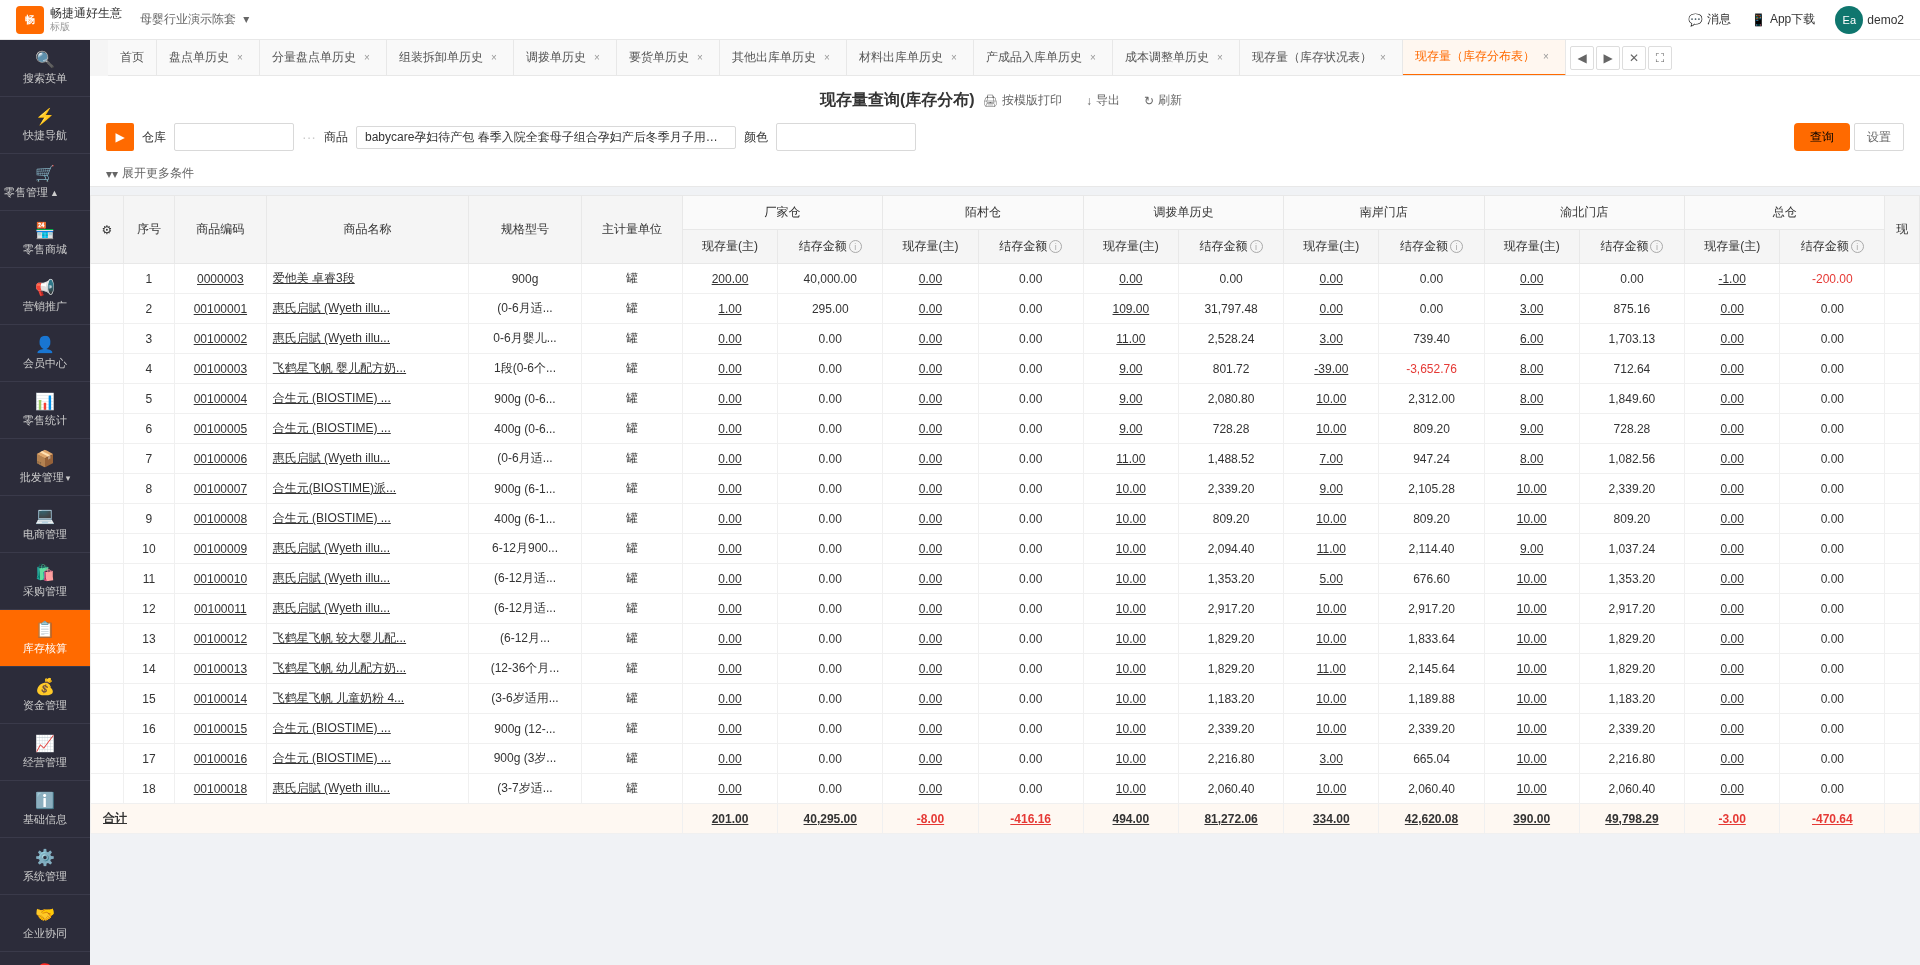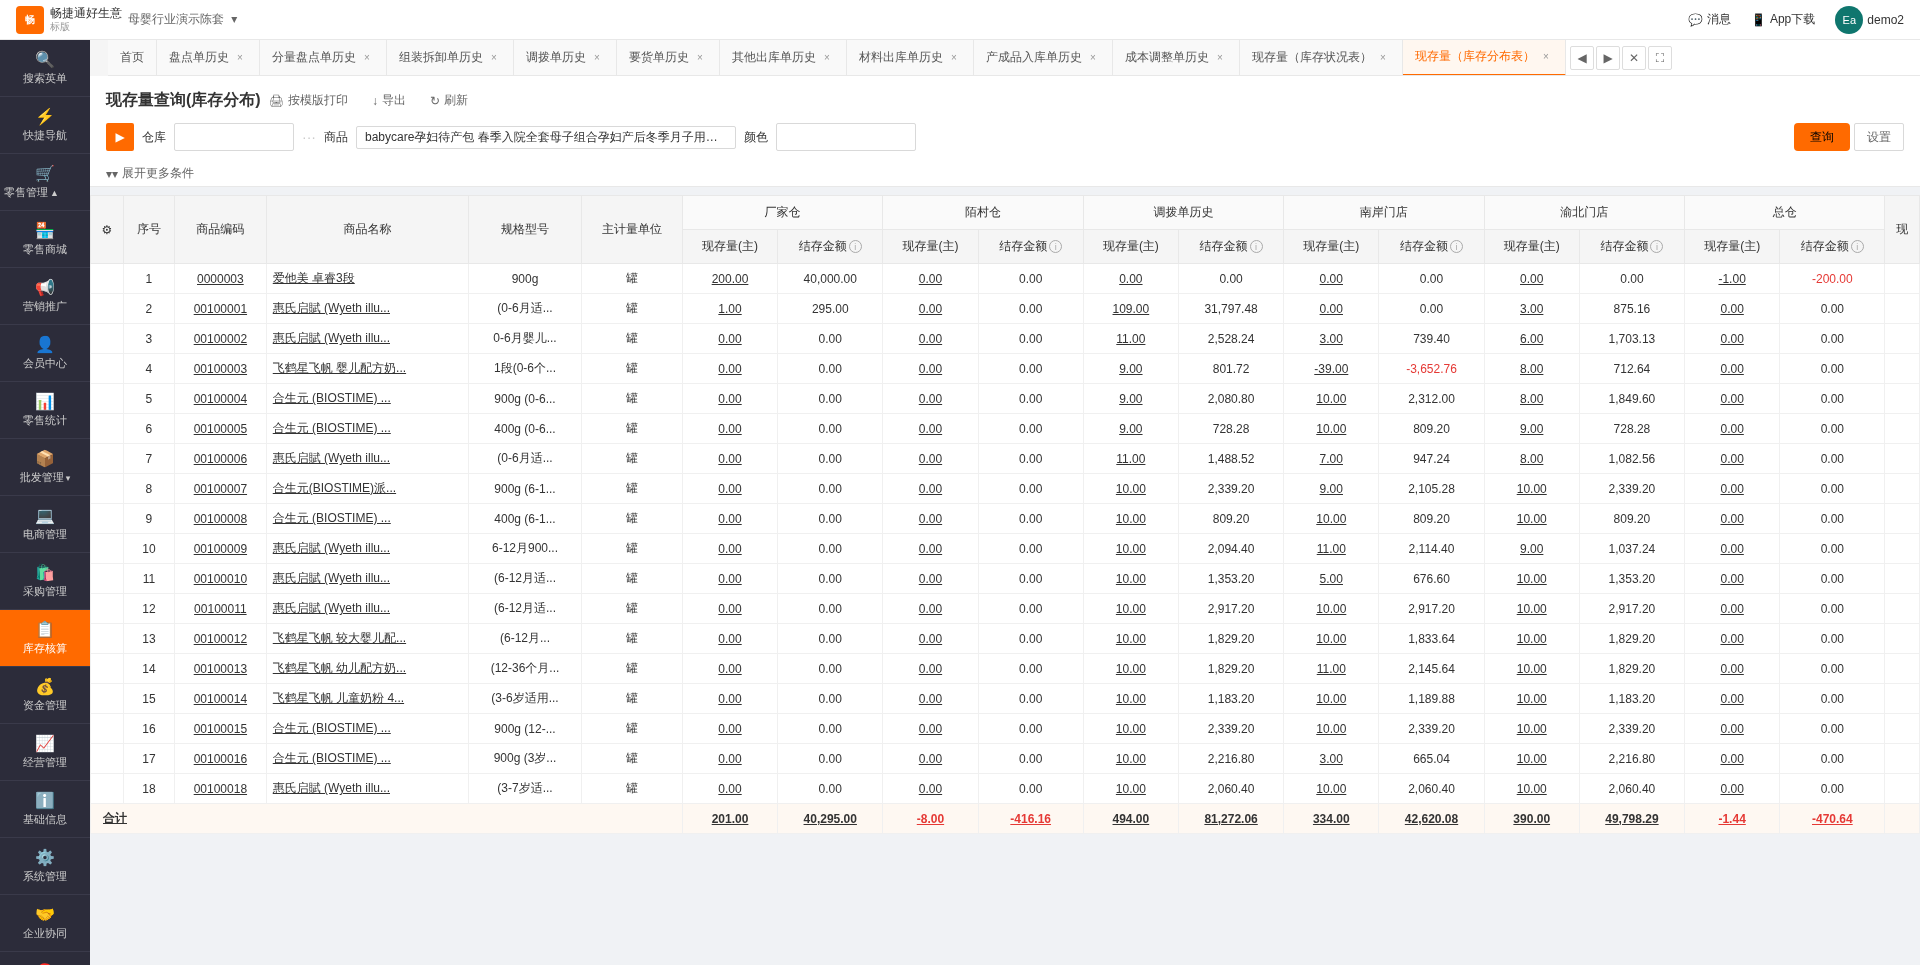--- a/index.html
+++ b/index.html
@@ -134,21 +134,21 @@
       background: #f0f2f5;
       overflow: auto;
     }
 
     
     .page-header {
       background: #fff;
       padding: 12px 16px 0;
       display: flex;
       align-items: center;
-      justify-content: flex-start;
+      justify-content: center;
     }
     .page-title {
       font-size: 16px;
       font-weight: bold;
       color: #333;
     }
     .page-actions {
       display: flex; align-items: center; gap: 8px;
     }
     .action-btn {
@@ -301,21 +301,21 @@
 </head>
 <body>
 
 <div class="top-header">
   <div class="logo-area">
     <div class="logo-icon">畅</div>
     <div class="logo-text">
       <div>畅捷通好生意</div>
       <div style="font-size:10px;color:#999;">标版</div>
     </div>
-    <div style="font-size:12px;color:#666;">
+    <div style="font-size:12px;color:#666;margin-left:12px;">
       <span>母婴行业演示陈套</span>
       <span style="margin-left:4px;">▾</span>
     </div>
   </div>
   <div class="header-right">
     <div class="header-btn">
       <span>💬</span>
       <span>消息</span>
     </div>
     <div class="header-btn">
@@ -889,20 +889,20 @@
   <td>201.00</td>
   <td>40,295.00</td>
   <td class="red">-8.00</td>
   <td class="red">-416.16</td>
   <td>494.00</td>
   <td>81,272.06</td>
   <td>334.00</td>
   <td>42,620.08</td>
   <td>390.00</td>
   <td>49,798.29</td>
-  <td class="red">-1.44</td>
+  <td class="red">-3.00</td>
   <td class="red">-470.64</td>
   <td></td>
 </tr>
         </tbody>
     </table>
   </div>
 </div>
 
 </body></html>

